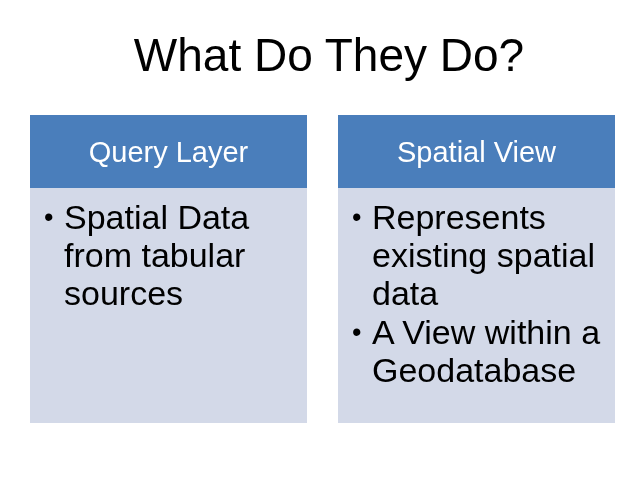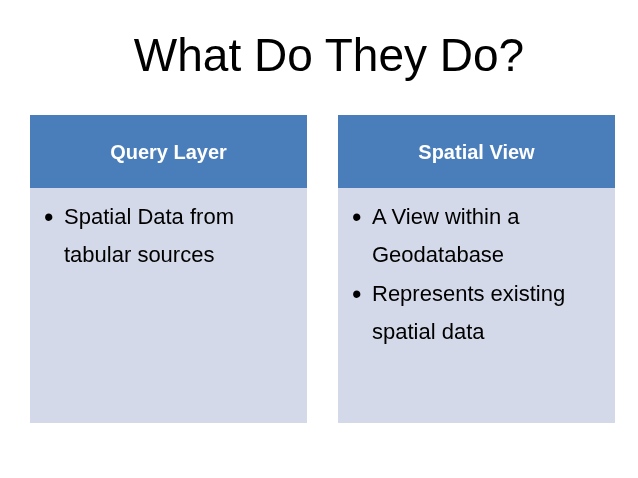--- a/index.html
+++ b/index.html
@@ -46,42 +46,42 @@
   .card-header {
     height: 73px;
     flex: 0 0 73px;
     display: flex;
     align-items: center;
     justify-content: center;
     background: #4a7ebb;
   }
   .card-header-text {
     color: #ffffff;
-    font-size: 20px;
-    font-weight: 700;
+    font-size: 29px;
+    font-weight: 400;
     line-height: 34px;
     text-align: right;
     white-space: nowrap;
   }
   .card-body {
     flex: 1 1 auto;
     background: #d3d9e8;
     padding: 10px 10px 10px 14px;
     box-sizing: border-box;
   }
   .bullet-list {
     margin: 0;
     padding: 0;
     list-style: none;
   }
   .bullet-item {
     position: relative;
     margin: 0 0 1px 0;
     padding: 0 0 0 20px;
-    font-size: 22px;
+    font-size: 34px;
     line-height: 38px;
     color: #000000;
     font-weight: 400;
   }
   .bullet-item::before {
     content: "\2022";
     position: absolute;
     left: 0;
     top: 0;
     font-size: 27px;
@@ -106,19 +106,19 @@
       </ul>
     </div>
   </div>
 
   <div class="card card-right">
     <div class="card-header">
       <span class="card-header-text">Spatial View</span>
     </div>
     <div class="card-body">
       <ul class="bullet-list">
+        <li class="bullet-item">Represents existing spatial data</li>
         <li class="bullet-item">A View within a Geodatabase</li>
-        <li class="bullet-item">Represents existing spatial data</li>
       </ul>
     </div>
   </div>
 
 </div>
 
 </body></html>

